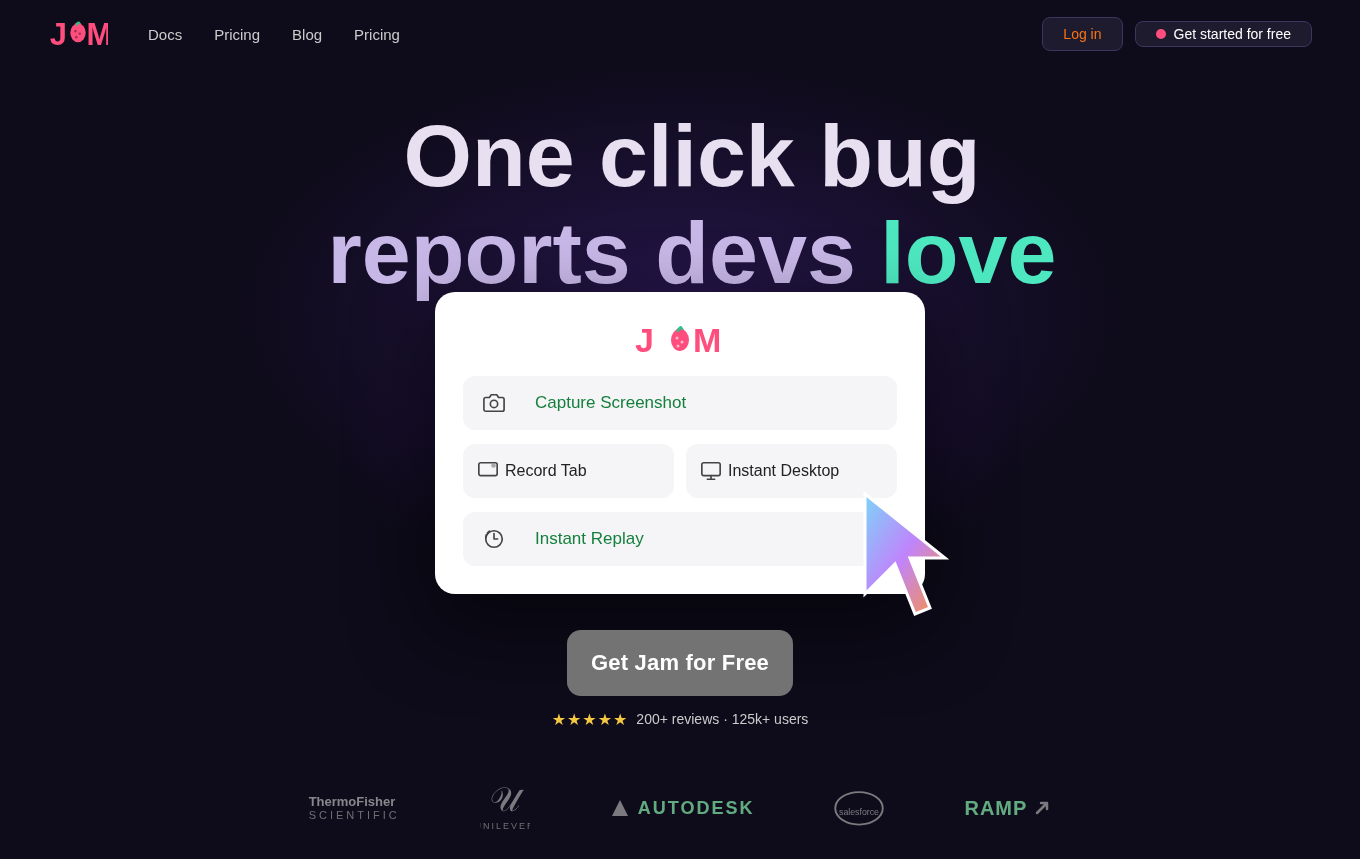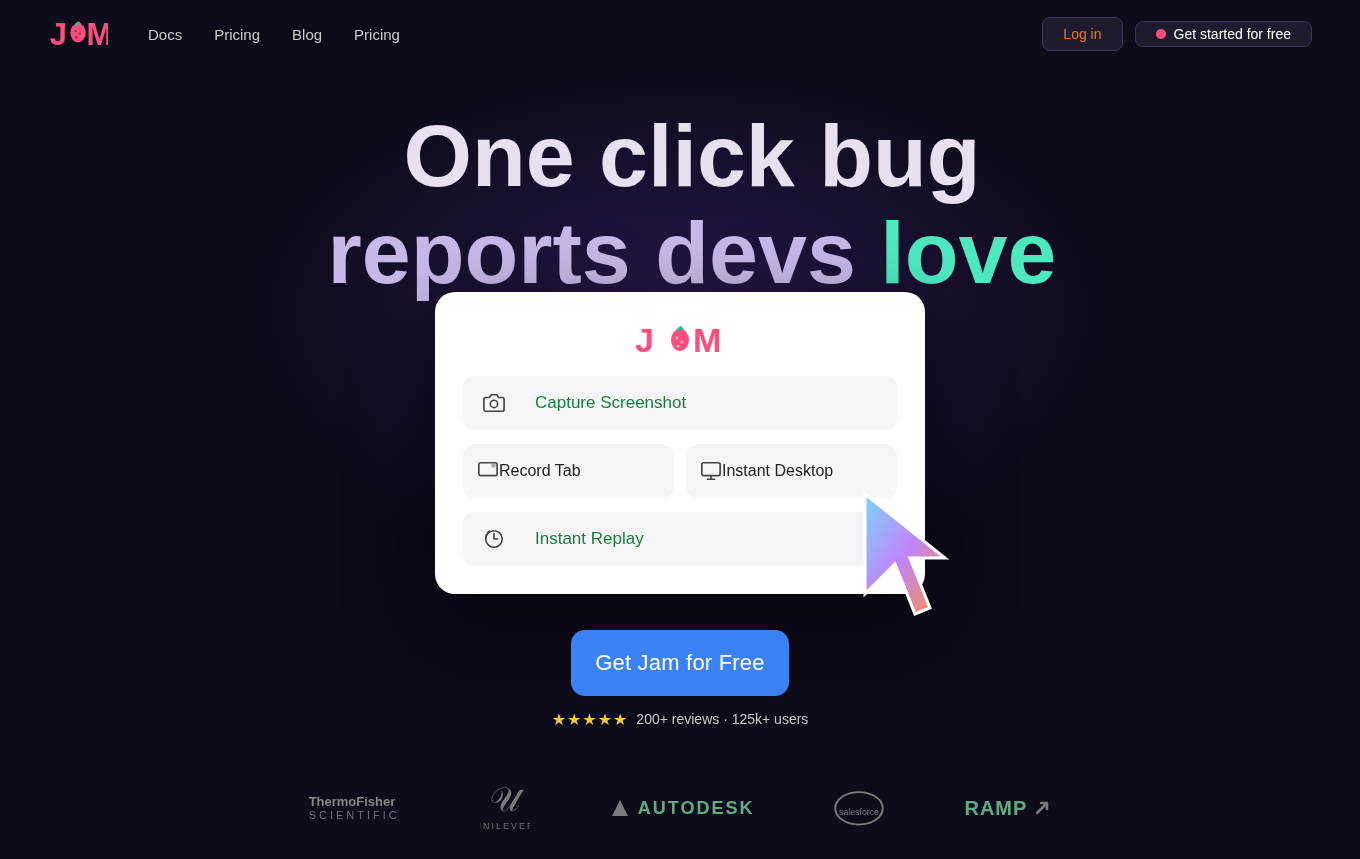--- a/index.html
+++ b/index.html
@@ -135,21 +135,21 @@
       flex: 1;
       background: #f5f5f7;
       border: none;
       border-radius: 12px;
       padding: 16px 14px;
       font-size: 16px;
       color: #222;
       cursor: pointer;
       display: flex;
       align-items: center;
-      gap: 0;
+      gap: 6px;
       font-weight: 500;
     }
     .card-icon {
       width: 22px;
       height: 22px;
       stroke: #444;
       fill: none;
       stroke-width: 1.8;
       stroke-linecap: round;
       stroke-linejoin: round;
@@ -169,27 +169,27 @@
     
     .cta-section {
       display: flex;
       flex-direction: column;
       align-items: center;
       margin-top: 36px;
       z-index: 5;
       position: relative;
     }
     .btn-cta {
-      background: #3b82f6;
+      background: #737373;
       color: #fff;
       border: none;
       border-radius: 14px;
       padding: 20px 24px;
       font-size: 22px;
-      font-weight: 400;
+      font-weight: 700;
       cursor: pointer;
       letter-spacing: 0.2px;
     }
     .reviews-row {
       display: flex;
       align-items: center;
       gap: 8px;
       margin-top: 14px;
       color: #ccc;
       font-size: 14px;

